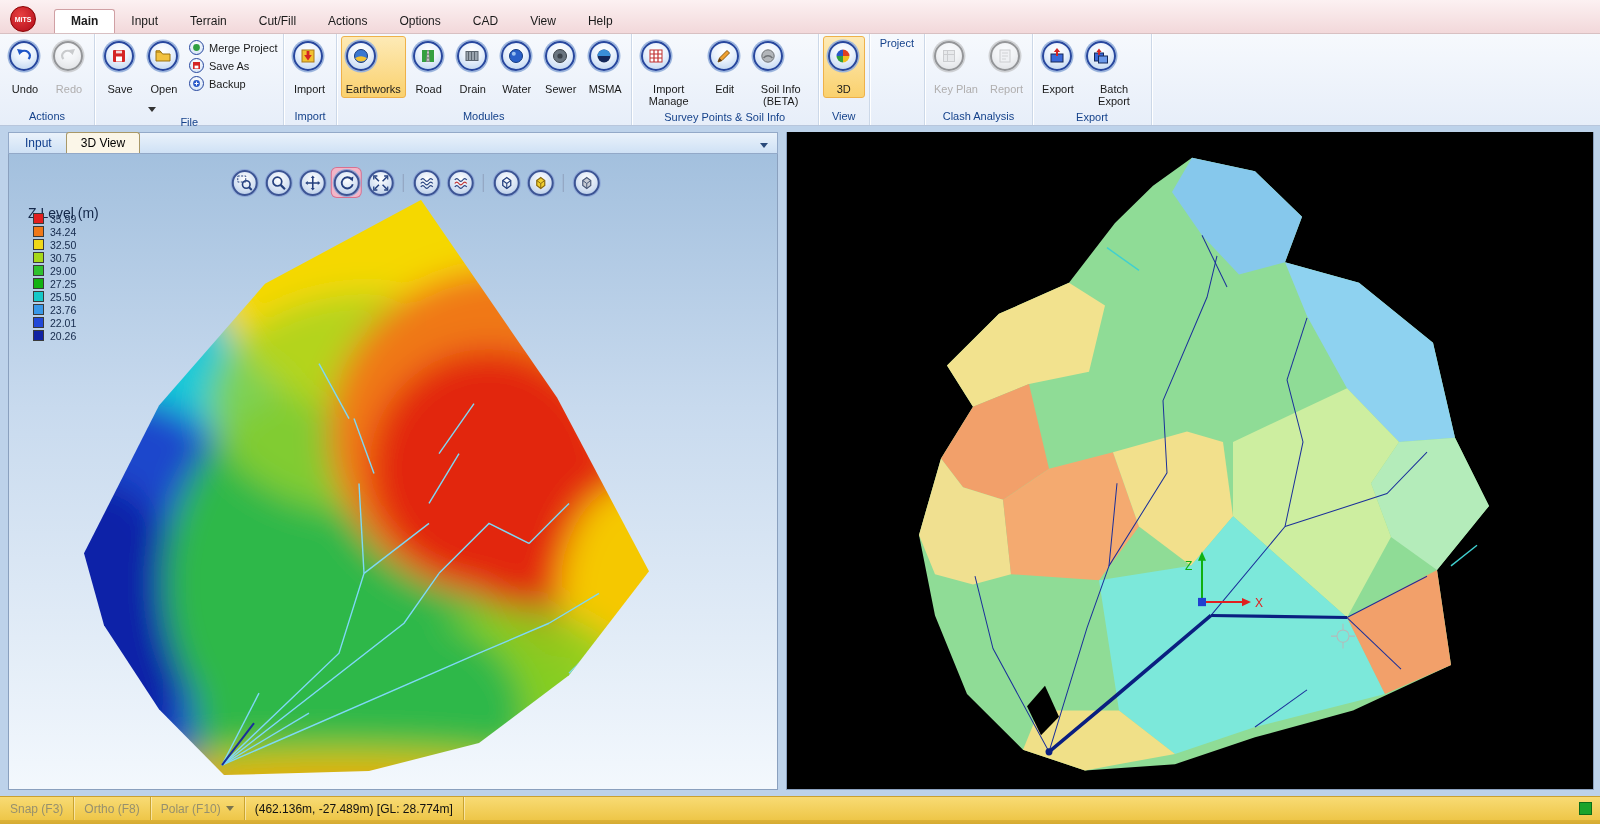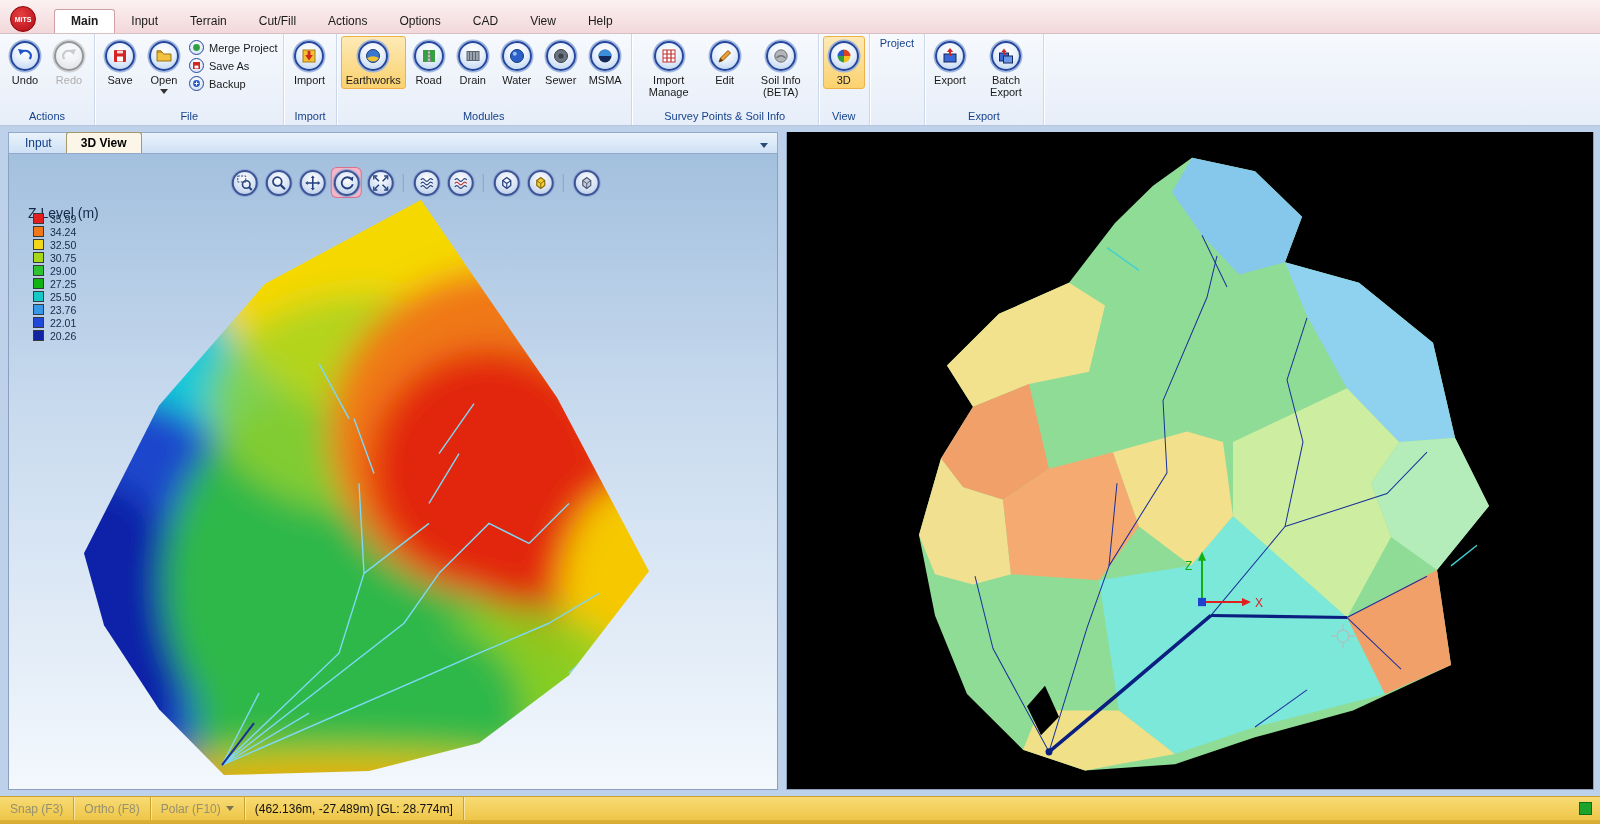--- a/index.html
+++ b/index.html
@@ -9,39 +9,39 @@
   .menubar { height:34px; background:linear-gradient(#fcf1f2,#f2d8da); display:flex; align-items:flex-end; padding-left:4px; border-bottom:1px solid #d8c0c2; position:relative; }
   .logo { width:26px; height:26px; border-radius:50%; background:radial-gradient(circle at 40% 35%, #e84040, #b00a18); color:#fff; font-size:7px; font-weight:bold; display:flex; align-items:center; justify-content:center; margin:0 18px 1px 6px; border:1px solid #800; }
   .mtab { padding:4px 16px 5px; font-size:12px; color:#1a1a1a; cursor:default; }
   .mtab.active { background:#fff; border:1px solid #d0a0a4; border-bottom:none; border-radius:3px 3px 0 0; font-weight:bold; }
 
   
   .ribbon { height:92px; background:linear-gradient(#f6f9fd,#e7eef9); display:flex; border-bottom:1px solid #b8c6dc; }
   .rgroup { display:flex; flex-direction:column; border-right:1px solid #ccd8e8; box-shadow:1px 0 0 #fff; padding:2px 4px 0; }
   .rbtns { flex:1; display:flex; align-items:flex-start; gap:2px; }
   .rcap { height:16px; font-size:11px; color:#15428b; text-align:center; padding:1px 6px 2px; white-space:nowrap; }
-  .rbtn { display:flex; flex-direction:column; align-items:center; gap:3px; padding:4px 4px 2px; border:1px solid transparent; border-radius:3px; min-width:42px; }
+  .rbtn { display:flex; flex-direction:column; gap:12px; padding:4px 4px 2px; border:1px solid transparent; border-radius:3px; min-width:42px; }
   .rbtn .rlabel { font-size:11px; color:#1a1a1a; text-align:center; line-height:1.1; max-width:56px; }
   .rbtn.sel { background:linear-gradient(#fdeab6,#fad16e); border-color:#eeb14a; }
   .rbtn.dis .rlabel { color:#b0aeae; }
   .rbtn.dis .ric { filter:grayscale(1) opacity(.55); }
   .ric { width:30px; height:30px; border-radius:50%; background:radial-gradient(circle at 50% 30%, #ffffff 0%, #eaf2fc 45%, #b6cfee 100%); border:2px solid #27479e; box-shadow:0 0 0 1.5px #9ab4dd; display:flex; align-items:center; justify-content:center; flex:none; }
   .ricsm { width:15px; height:15px; border-radius:50%; background:radial-gradient(circle at 50% 30%, #fff, #cfe0f5); border:1.5px solid #27479e; display:flex; align-items:center; justify-content:center; flex:none; }
   .rsmallcol { display:flex; flex-direction:column; justify-content:space-between; gap:3px; padding:4px 2px; }
   .rsmall { display:flex; align-items:center; gap:5px; font-size:11px; color:#1a1a1a; white-space:nowrap; }
   .caret { width:0; height:0; border-left:4px solid transparent; border-right:4px solid transparent; border-top:5px solid #333; }
 
   
   .workspace { height:670px; display:flex; gap:8px; padding:6px 6px 6px 8px; }
   .panel { display:flex; flex-direction:column; }
   .panel.left { width:770px; }
   .panel.right { flex:1; }
   .ptabs { height:22px; background:linear-gradient(#eaf2fb,#cfe1f5); border:1px solid #93a9c8; border-bottom:1px solid #93a9c8; display:flex; align-items:flex-end; padding-left:2px; position:relative; }
   .ptab { padding:3px 14px; font-size:12px; color:#0f3d8c; cursor:default; }
-  .ptab.active { background:#fbf6e8; border:1px solid #a89868; border-bottom:none; border-radius:3px 3px 0 0; color:#000;font-weight:bold; }
+  .ptab.active { background:#fbf6e8; border:1px solid #a89868; border-bottom:none; border-radius:3px 3px 0 0; color:#000; }
   .pmenu { position:absolute; right:6px; top:5px; width:14px; height:14px; display:flex; align-items:center; justify-content:center; }
   .pmenu .caret { border-top-color:#2a4a7a; }
   .pcontent { flex:1; position:relative; border:1px solid #8aa0be; border-top:none; overflow:hidden; }
   .pcontent.view3d { background:linear-gradient(180deg,#a3c0de 0%, #c8daee 40%, #f3f8fd 100%); }
   .pcontent.watershed { background:#000; }
   .canvas { position:absolute; inset:0; }
   .canvas svg { width:100%; height:100%; display:block; }
 
   
   .ztitle { position:absolute; left:19px; top:24px; font-size:14px; color:#14284a; z-index:3;margin-top:27px; }
@@ -289,20 +289,43 @@
         <span class="rlabel">3D</span>
       </div>
     </div>
     <div class="rcap">View</div>
   </div>
 
   <div class="rgroup">
     <div class="rcap">Project</div>
   </div>
 
+  <div class="rgroup">
+    <div class="rbtns">
+      <div class="rbtn dis">
+        <span class="ric">
+          <svg width="18" height="18" viewBox="0 0 18 18">
+              <rect x="3.5" y="3.5" width="11" height="11" fill="#dcdfe2" stroke="#a8acb0"></rect>
+              <path d="M3.5 7.5 H14.5 M7.5 3.5 V14.5" stroke="#a8acb0"></path>
+            </svg>
+        </span>
+        <span class="rlabel">Key Plan</span>
+      </div>
+      <div class="rbtn dis">
+        <span class="ric">
+          <svg width="18" height="18" viewBox="0 0 18 18">
+              <rect x="4" y="3" width="10" height="12" fill="#ecedef" stroke="#a8acb0"></rect>
+              <path d="M6 6 H12 M6 9 H12 M6 12 H10" stroke="#b2b6ba"></path>
+            </svg>
+        </span>
+        <span class="rlabel">Report</span>
+      </div>
+    </div>
+    <div class="rcap">Clash Analysis</div>
+  </div>
 
   <div class="rgroup">
     <div class="rbtns">
       <div class="rbtn">
         <span class="ric">
           <svg width="18" height="18" viewBox="0 0 18 18">
               <rect x="3" y="7" width="12" height="8" fill="#3a68d8" stroke="#14285a"></rect>
               <path d="M9 9 V3" stroke="#d42424" stroke-width="2"></path>
               <polygon points="9,1 12.2,5 5.8,5" fill="#d42424"></polygon>
             </svg>

